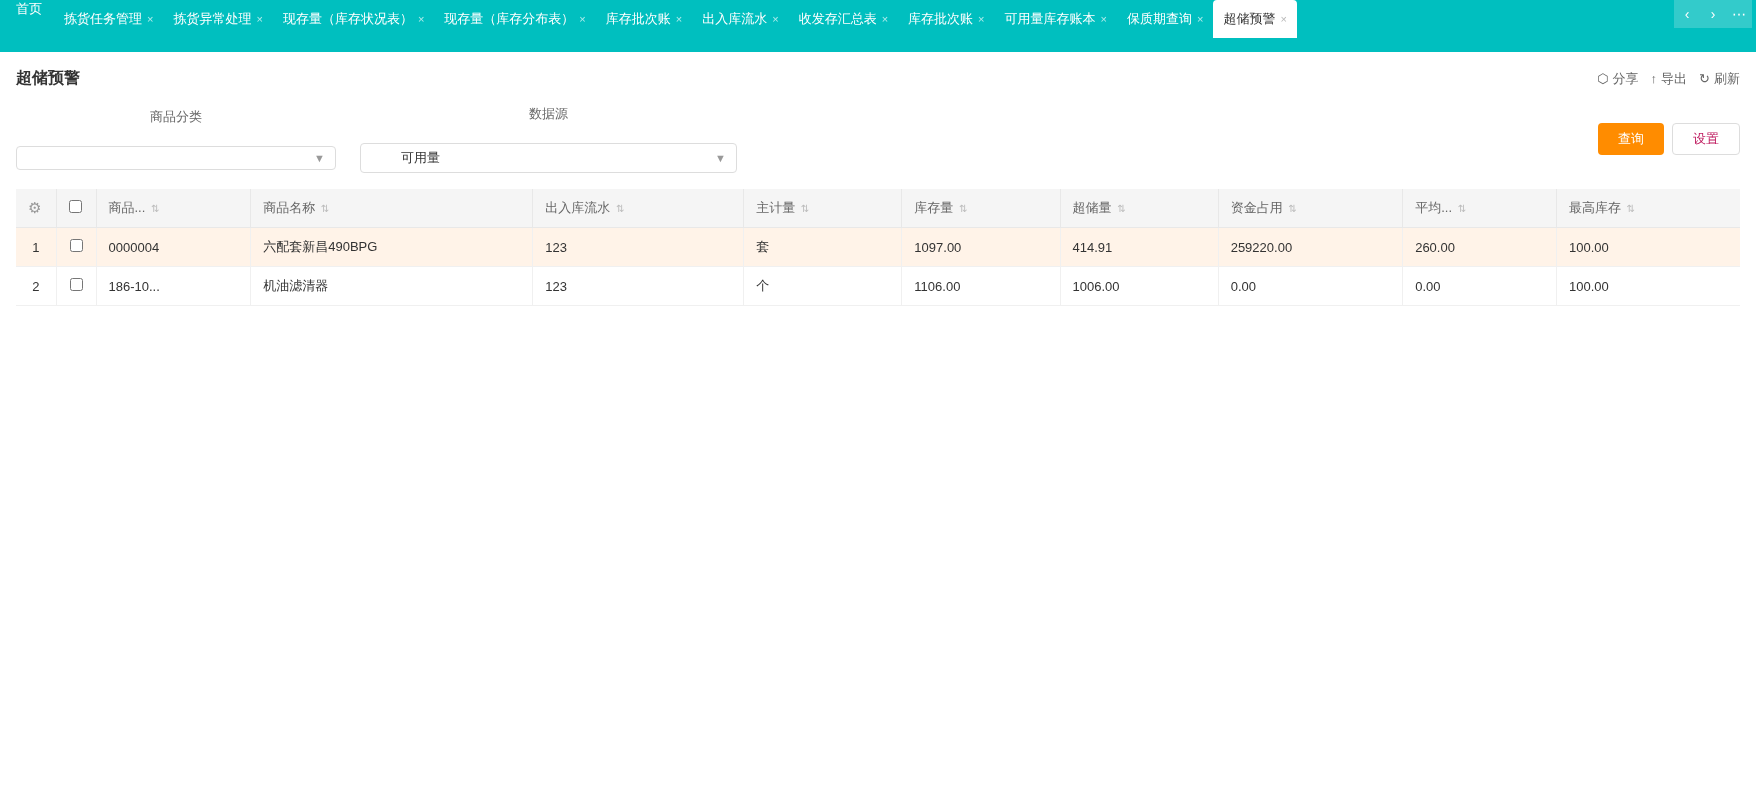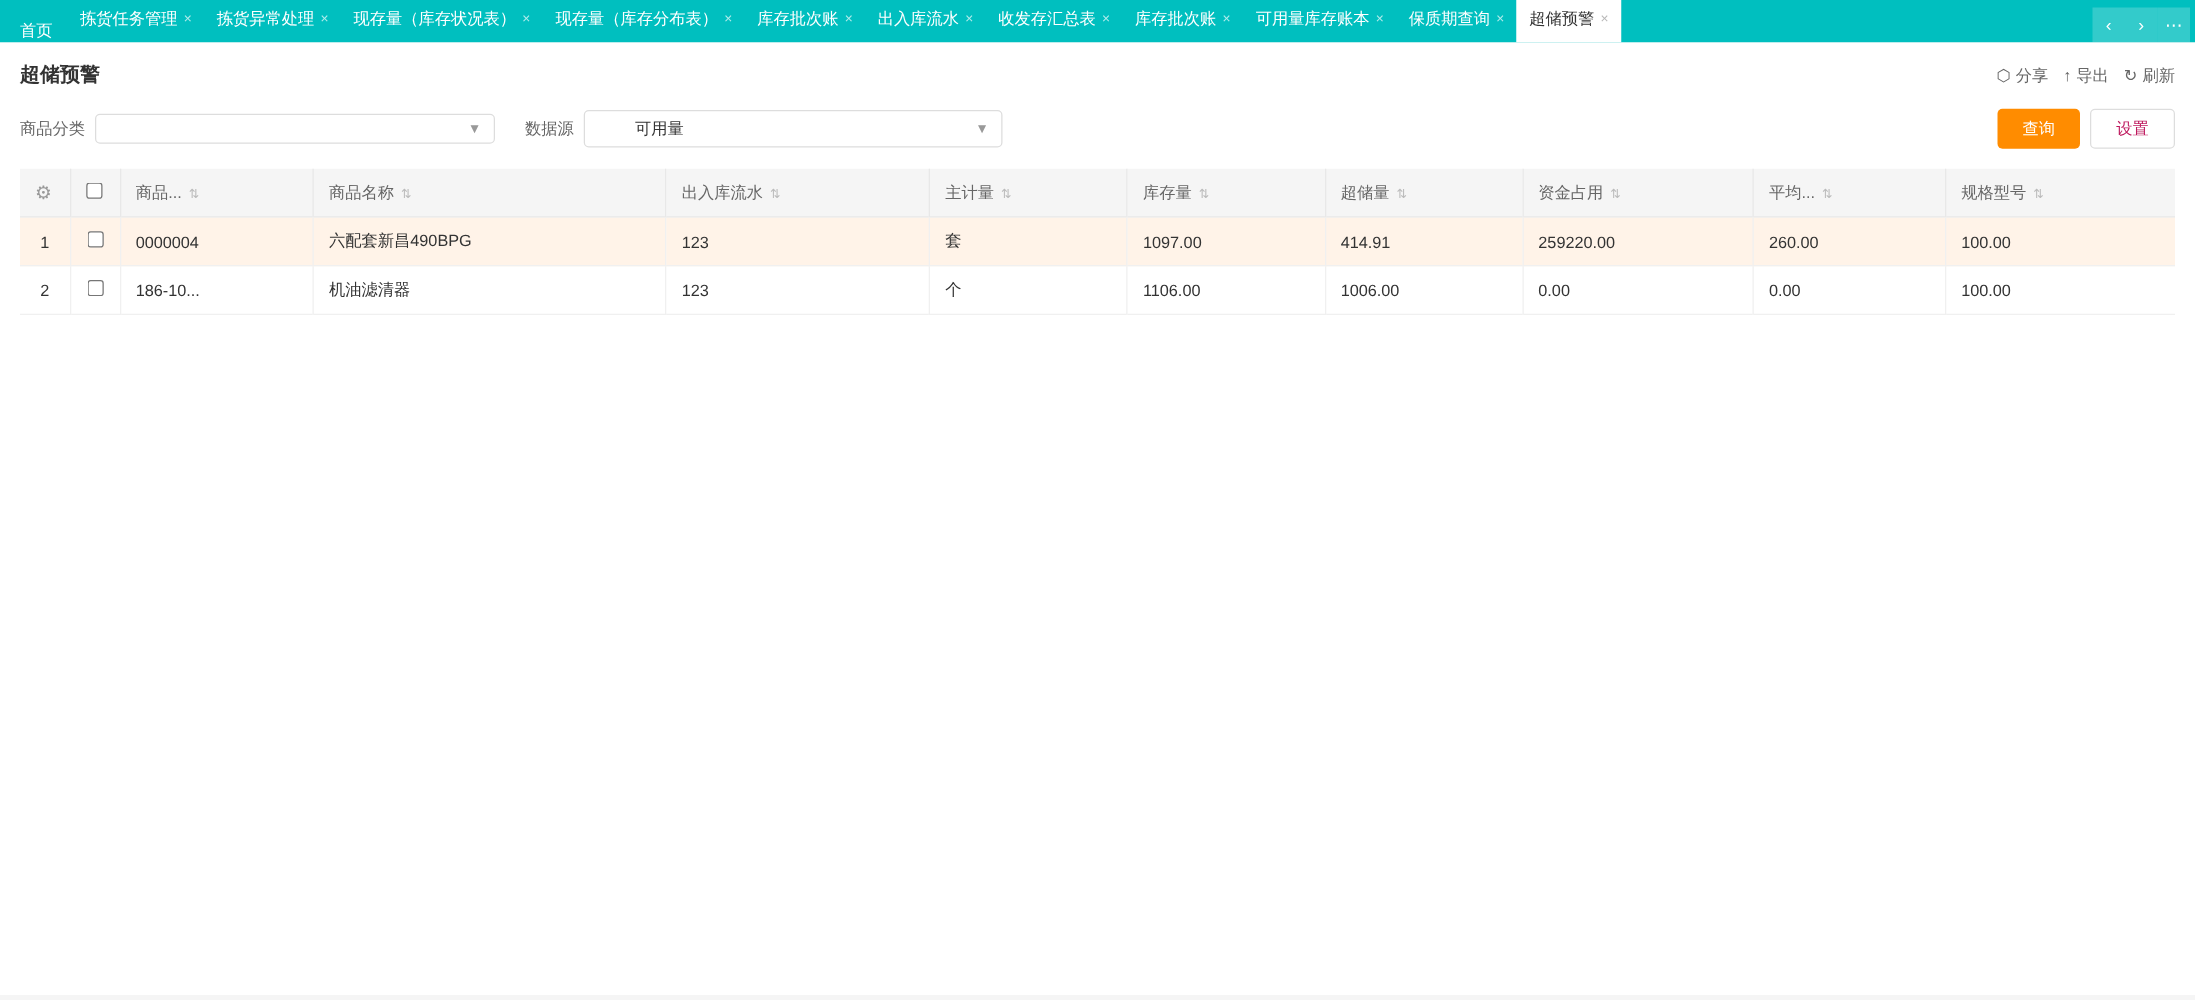--- a/index.html
+++ b/index.html
@@ -1,23 +1,23 @@
 <!DOCTYPE html>
 <html><head>
   <meta charset="utf-8">
   <style>
     * { box-sizing: border-box; margin: 0; padding: 0; }
     body { font-family: "Microsoft YaHei", "PingFang SC", Arial, sans-serif; font-size: 13px; background: #f5f5f5; color: #333; }
 
     
     .top-nav {
       display: flex;
-      align-items: flex-end;
+      align-items: flex-start;
       background: #00bfbf;
-      height: 34px;
+      height: 52px;
       padding: 0 4px;
       overflow: hidden;
     }
     .top-nav .nav-item {
       display: flex;
       align-items: center;
       height: 38px;
       padding: 17px 10px;
       color: #fff;
       font-size: 13px;
@@ -102,21 +102,22 @@
     .filter-bar {
       display: flex;
       align-items: center;
       gap: 24px;
       margin-bottom: 16px;
       flex-wrap: wrap;
     }
     .filter-item {
       display: flex;
       align-items: center;
-      gap: 8px;
+      gap: 20px;
+      flex-direction: column;
     }
     .filter-label {
       color: #666;
       font-size: 13px;
       white-space: nowrap;
     }
     .filter-select {
       display: flex;
       align-items: center;
       border: 1px solid #ddd;
@@ -280,21 +281,21 @@
     <div class="filter-item">
       <span class="filter-label">商品分类</span>
       <div class="filter-select" style="width:320px;">
         <span></span>
         <span class="chevron">▼</span>
       </div>
     </div>
 
     <div class="filter-item">
       <span class="filter-label">数据源</span>
-      <div class="filter-select" style="width:335px;padding-left:40px;">
+      <div class="filter-select" style="width:377px;padding-left:40px;">
         <span>可用量</span>
         <span class="chevron">▼</span>
       </div>
     </div>
 
     <div class="filter-actions">
       <button class="btn-query">查询</button>
       <button class="btn-settings">设置</button>
     </div>
   </div>
@@ -334,21 +335,21 @@
         </th>
         <th>
           <span>资金占用</span>
           <span class="sort-icon">⇅</span>
         </th>
         <th>
           <span>平均...</span>
           <span class="sort-icon">⇅</span>
         </th>
         <th>
-          <span>规格型号</span>
+          <span>最高库存</span>
           <span class="sort-icon">⇅</span>
         </th>
       </tr>
     </thead>
     <tbody>
 
       <tr class="row-highlight">
         <td class="row-num">1</td>
         <td class="checkbox-cell">
           <input type="checkbox" style="">

